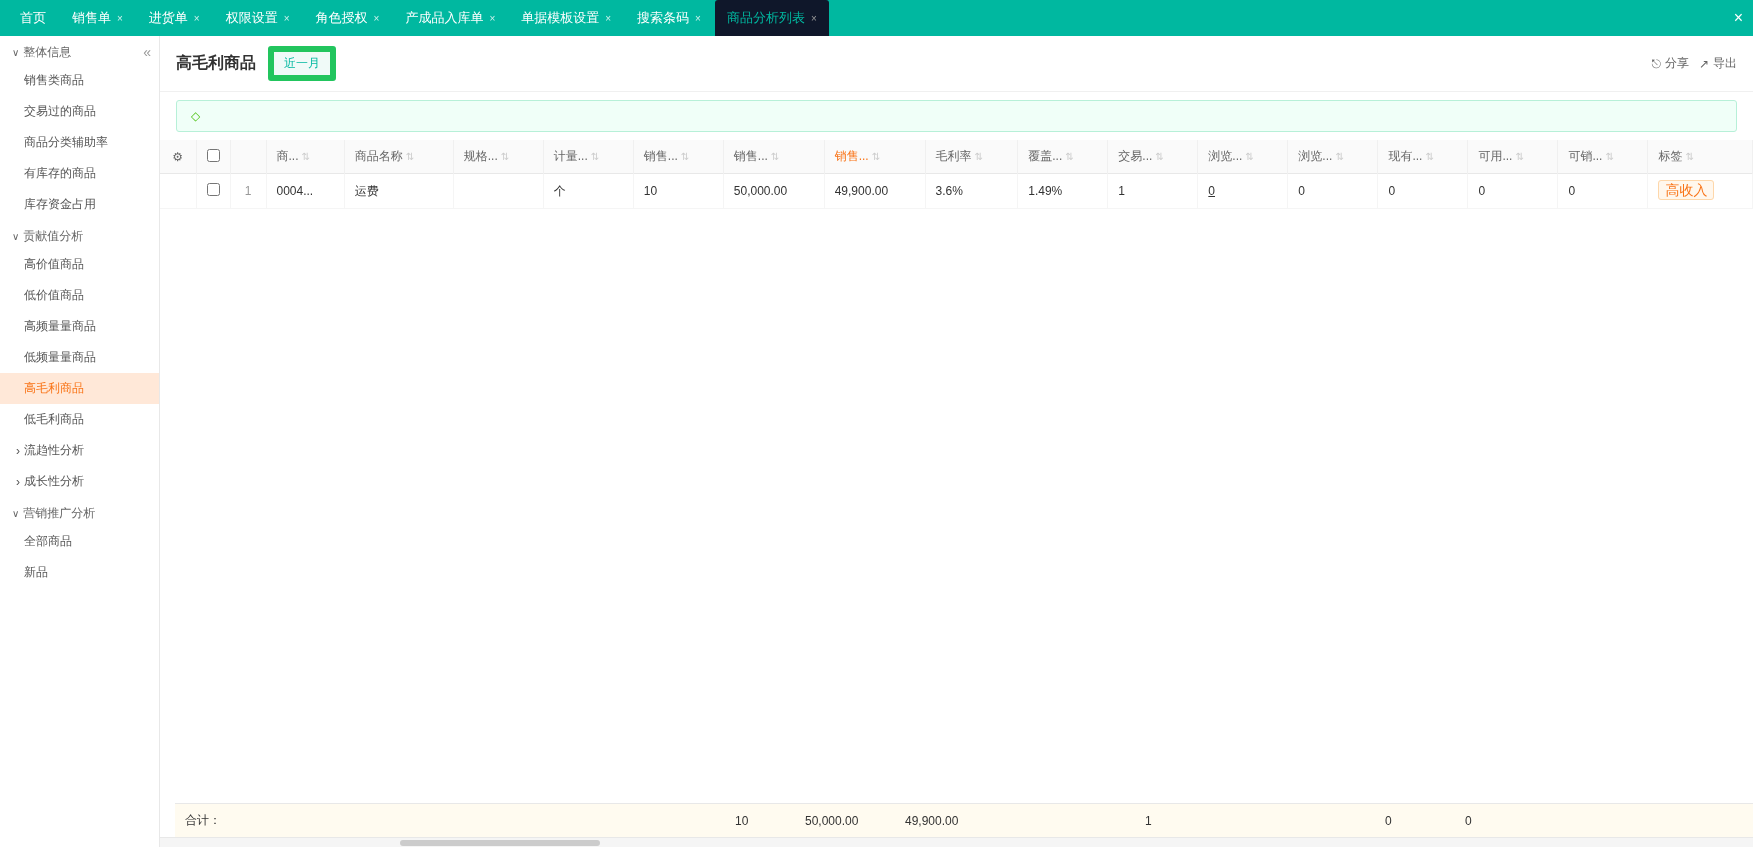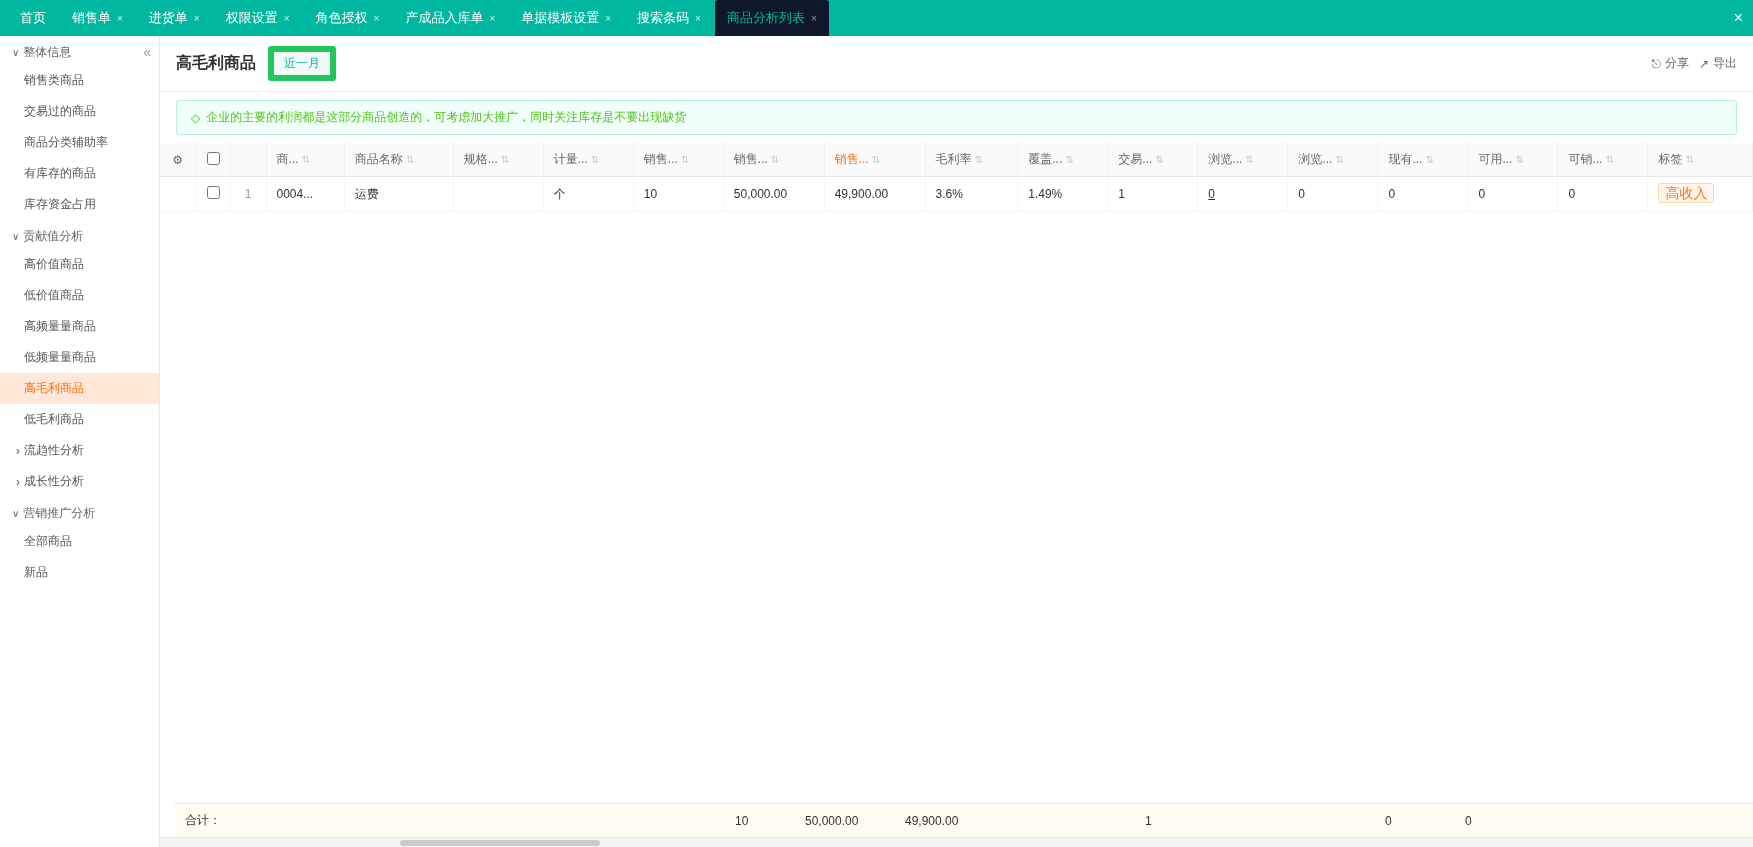--- a/index.html
+++ b/index.html
@@ -367,21 +367,20 @@
         </div>
         <div class="action-btn">
           <span>↗</span>
           <span>导出</span>
         </div>
       </div>
     </div>
 
     <div class="info-banner">
       <span>◇</span>
-      <span>企业的主要的利润都是这部分商品创造的，可考虑加大推广，同时关注库存是不要出现缺货</span>
     </div>
 
     <div class="table-wrapper">
       <table>
         <thead>
           <tr>
             <th class="settings-col">
               <span>⚙</span>
             </th>
             <th class="checkbox-cell">

